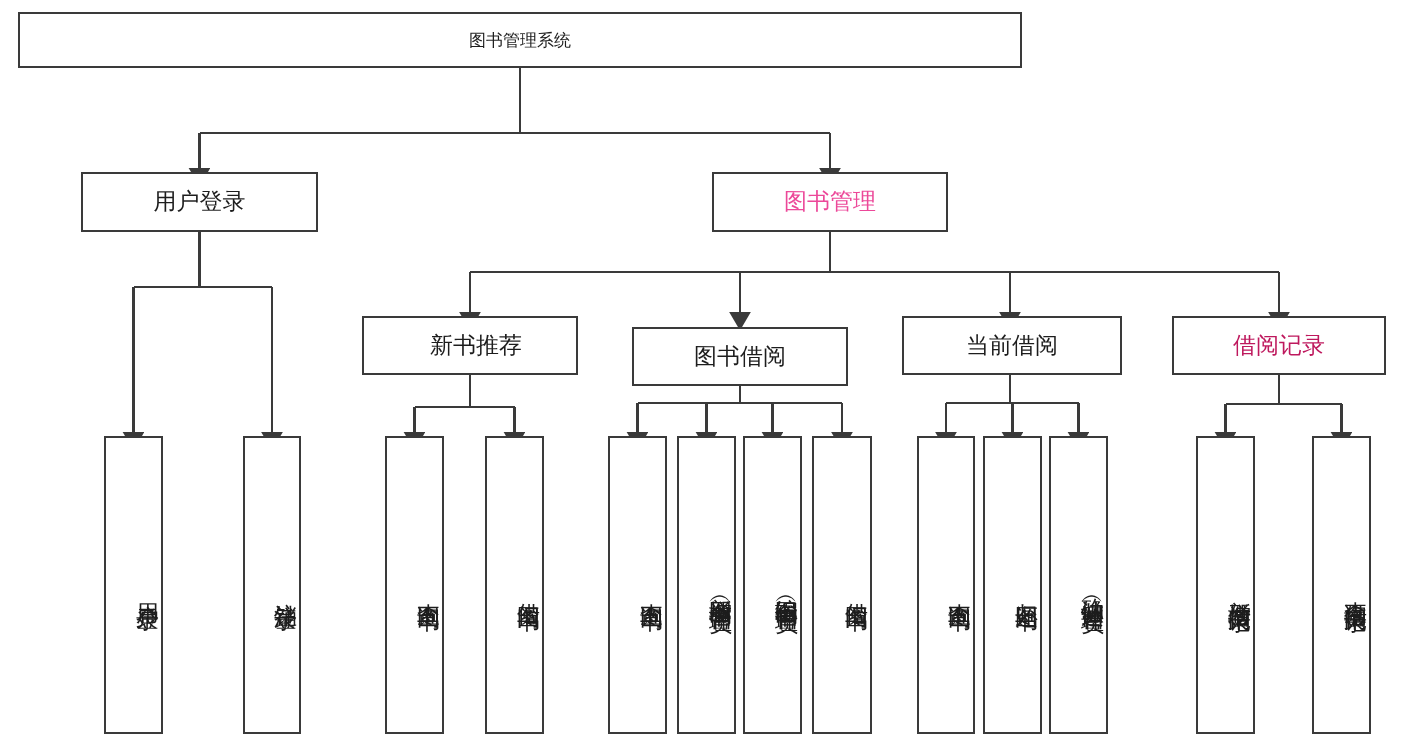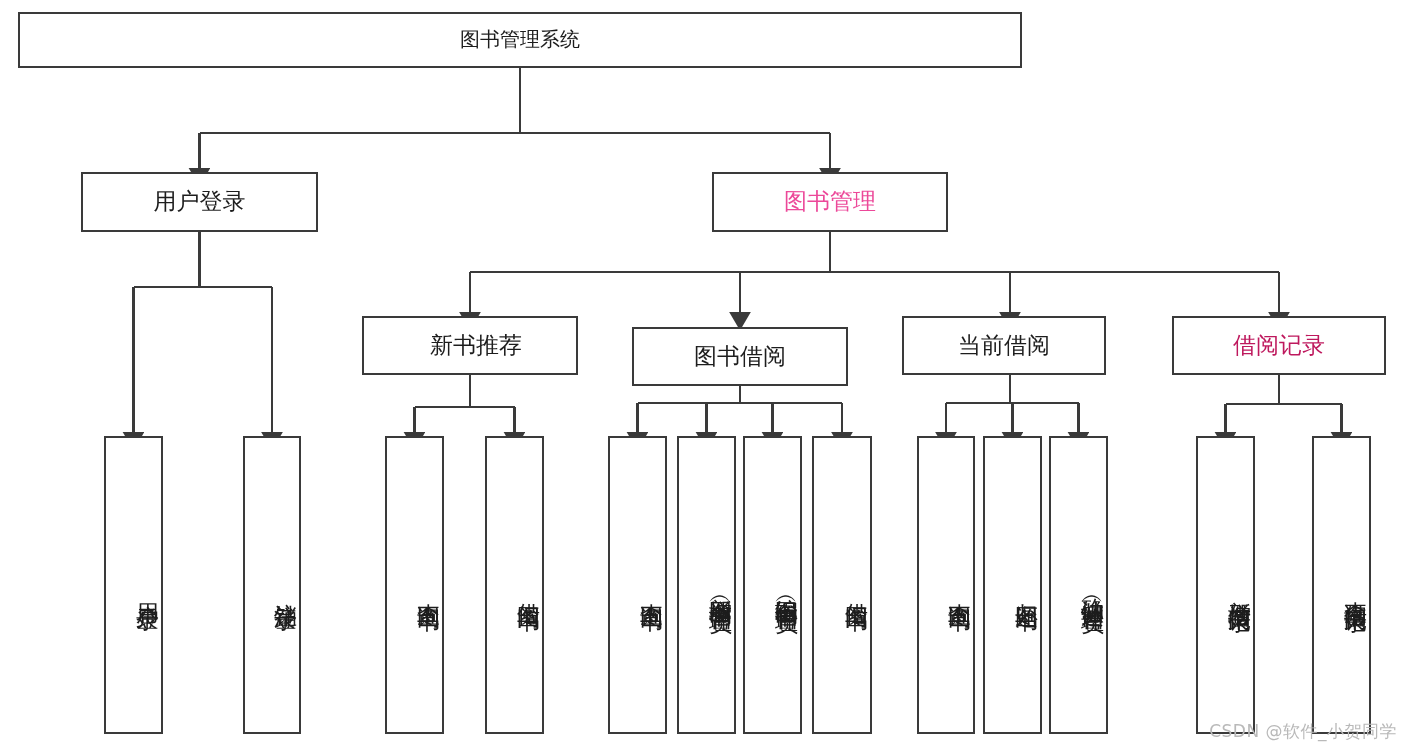--- a/index.html
+++ b/index.html
@@ -36,21 +36,21 @@
     align-items: center;
     justify-content: center;
     color: #1d1d1d;
     line-height: 1.18;
     text-align: center;
   }
   .node.horizontal {
     font-size: 23px;
   }
   .node.root {
-    font-size: 20px;
+    font-size: 17px;
   }
   .node.vertical {
     writing-mode: vertical-rl;
     text-orientation: upright;
     font-size: 23px;
     letter-spacing: 2px;
     padding-top: 8px;
     align-items: flex-start;
     justify-content: center;
   }
@@ -124,21 +124,21 @@
       </div>
       <div class="node horizontal" style="left: 712px; top: 172px; width: 236px; height: 60px; border-color: rgb(58, 58, 58); color: #ec4899;">
         <span class="node-label">图书管理</span>
       </div>
       <div class="node horizontal" style="left: 362px; top: 316px; width: 216px; height: 59px; border-color: rgb(58, 58, 58); color: rgb(29, 29, 29); padding-left: 12px;">
         <span class="node-label">新书推荐</span>
       </div>
       <div class="node horizontal" style="left: 632px; top: 327px; width: 216px; height: 59px; border-color: rgb(58, 58, 58); color: rgb(29, 29, 29);">
         <span class="node-label">图书借阅</span>
       </div>
-      <div class="node horizontal" style="left: 902px; top: 316px; width: 204px; height: 59px; border-color: rgb(58, 58, 58); color: rgb(29, 29, 29);">
+      <div class="node horizontal" style="left: 902px; top: 316px; width: 220px; height: 59px; border-color: rgb(58, 58, 58); color: rgb(29, 29, 29);">
         <span class="node-label">当前借阅</span>
       </div>
       <div class="node horizontal" style="left: 1172px; top: 316px; width: 214px; height: 59px; border-color: rgb(58, 58, 58); color: #be185d;">
         <span class="node-label">借阅记录</span>
       </div>
       <div class="node vertical" style="left: 104px; top: 436px; width: 59px; height: 298px; border-color: rgb(58, 58, 58); color: rgb(29, 29, 29);">
         <span class="node-label">用户登录</span>
       </div>
       <div class="node vertical" style="left: 243px; top: 436px; width: 58px; height: 298px; border-color: rgb(58, 58, 58); color: rgb(29, 29, 29);">
         <span class="node-label">注销登录</span>
@@ -171,14 +171,13 @@
         <span class="node-label">确认归还（管理员）</span>
       </div>
       <div class="node vertical" style="left: 1196px; top: 436px; width: 59px; height: 298px; border-color: rgb(58, 58, 58); color: rgb(29, 29, 29);">
         <span class="node-label">新增借阅记录</span>
       </div>
       <div class="node vertical" style="left: 1312px; top: 436px; width: 59px; height: 298px; border-color: rgb(58, 58, 58); color: rgb(29, 29, 29);">
         <span class="node-label">查询借阅记录</span>
       </div>
     </div>
 
-  <div id="watermark">CSDN @软件_小贺同学</div>
 </div>
 
 </body></html>

